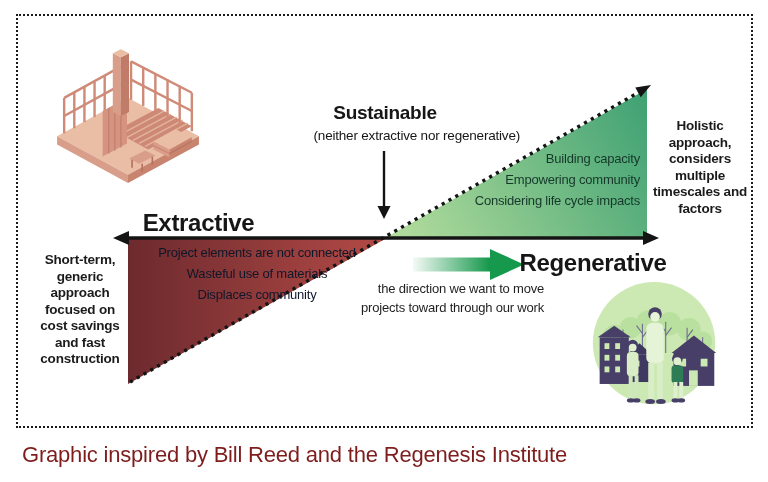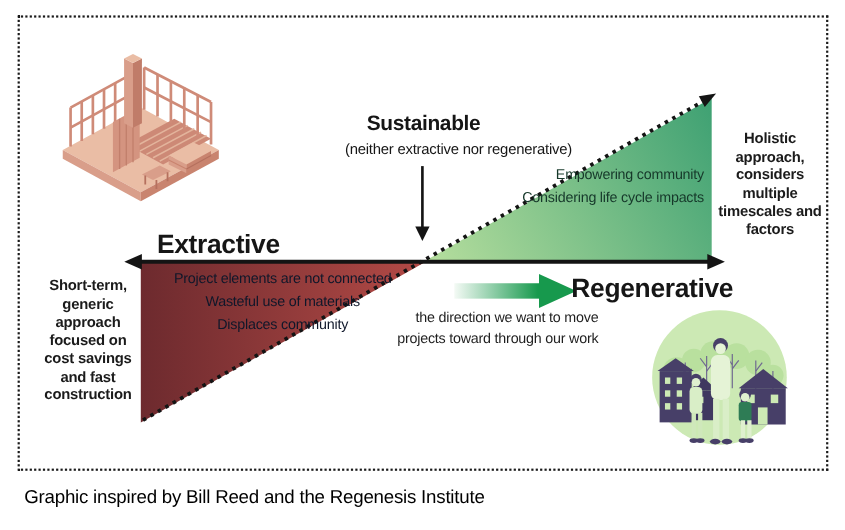--- a/index.html
+++ b/index.html
@@ -8,21 +8,21 @@
   .abs{position:absolute;}
   .frame{left:16px;top:14px;width:737px;height:414px;border:2px dotted #1a1a1a;box-sizing:border-box;}
   .title{font-weight:bold;font-size:19px;letter-spacing:-0.3px;text-align:center;}
   .subtitle{font-size:13.5px;text-align:right;letter-spacing:-0.2px;}
   .axis-label{font-weight:bold;font-size:24px;letter-spacing:-0.3px;}
   .list{font-size:13px;line-height:20.8px;letter-spacing:-0.2px;}
   .list-red{color:#0f172a;text-align:center;}
   .list-green{color:#16382a;text-align:right;}
   .annotation{font-weight:bold;font-size:13.5px;line-height:16.5px;text-align:center;letter-spacing:-0.2px;color:#1b1b1b;}
   .dir-caption{font-size:13px;line-height:19px;text-align:center;letter-spacing:-0.2px;color:#1f1f1f;}
-  .footer{font-size:17px;letter-spacing:-0.2px;color:#000000;}
+  .footer{font-size:22px;letter-spacing:-0.2px;color:#7f1d1d;}
   svg{display:block;}
 </style>
 </head>
 <body>
 
 <div class="stage">
 
   <div class="abs frame"></div>
 
   <svg class="abs" style="left:52px;top:34px;" width="152" height="156" viewBox="0 0 150 152" aria-hidden="true">
@@ -200,20 +200,21 @@
 
   <div class="abs axis-label" style="left:136px;top:209px;width:125px;text-align:center;">Extractive</div>
   <div class="abs list list-red" style="left:137px;top:243px;width:240px;">
     <div>Project elements are not connected</div>
     <div>Wasteful use of materials</div>
     <div>Displaces community</div>
   </div>
 
   <div class="abs axis-label" style="left:518px;top:249px;width:150px;text-align:center;">Regenerative</div>
   <div class="abs list list-green" style="left:390px;top:149px;width:250px;">
+    <div>Building capacity</div>
     <div>Empowering community</div>
     <div>Considering life cycle impacts</div>
   </div>
 
   <div class="abs annotation" style="left:32px;top:252px;width:96px;">Short-term, generic approach focused on cost savings and fast construction</div>
   <div class="abs annotation" style="left:652px;top:118px;width:96px;">Holistic approach, considers multiple timescales and factors</div>
 
   <div class="abs dir-caption" style="left:334px;top:279px;width:210px;text-align:right;">
     <div>the direction we want to move</div>
     <div>projects toward through our work</div>

